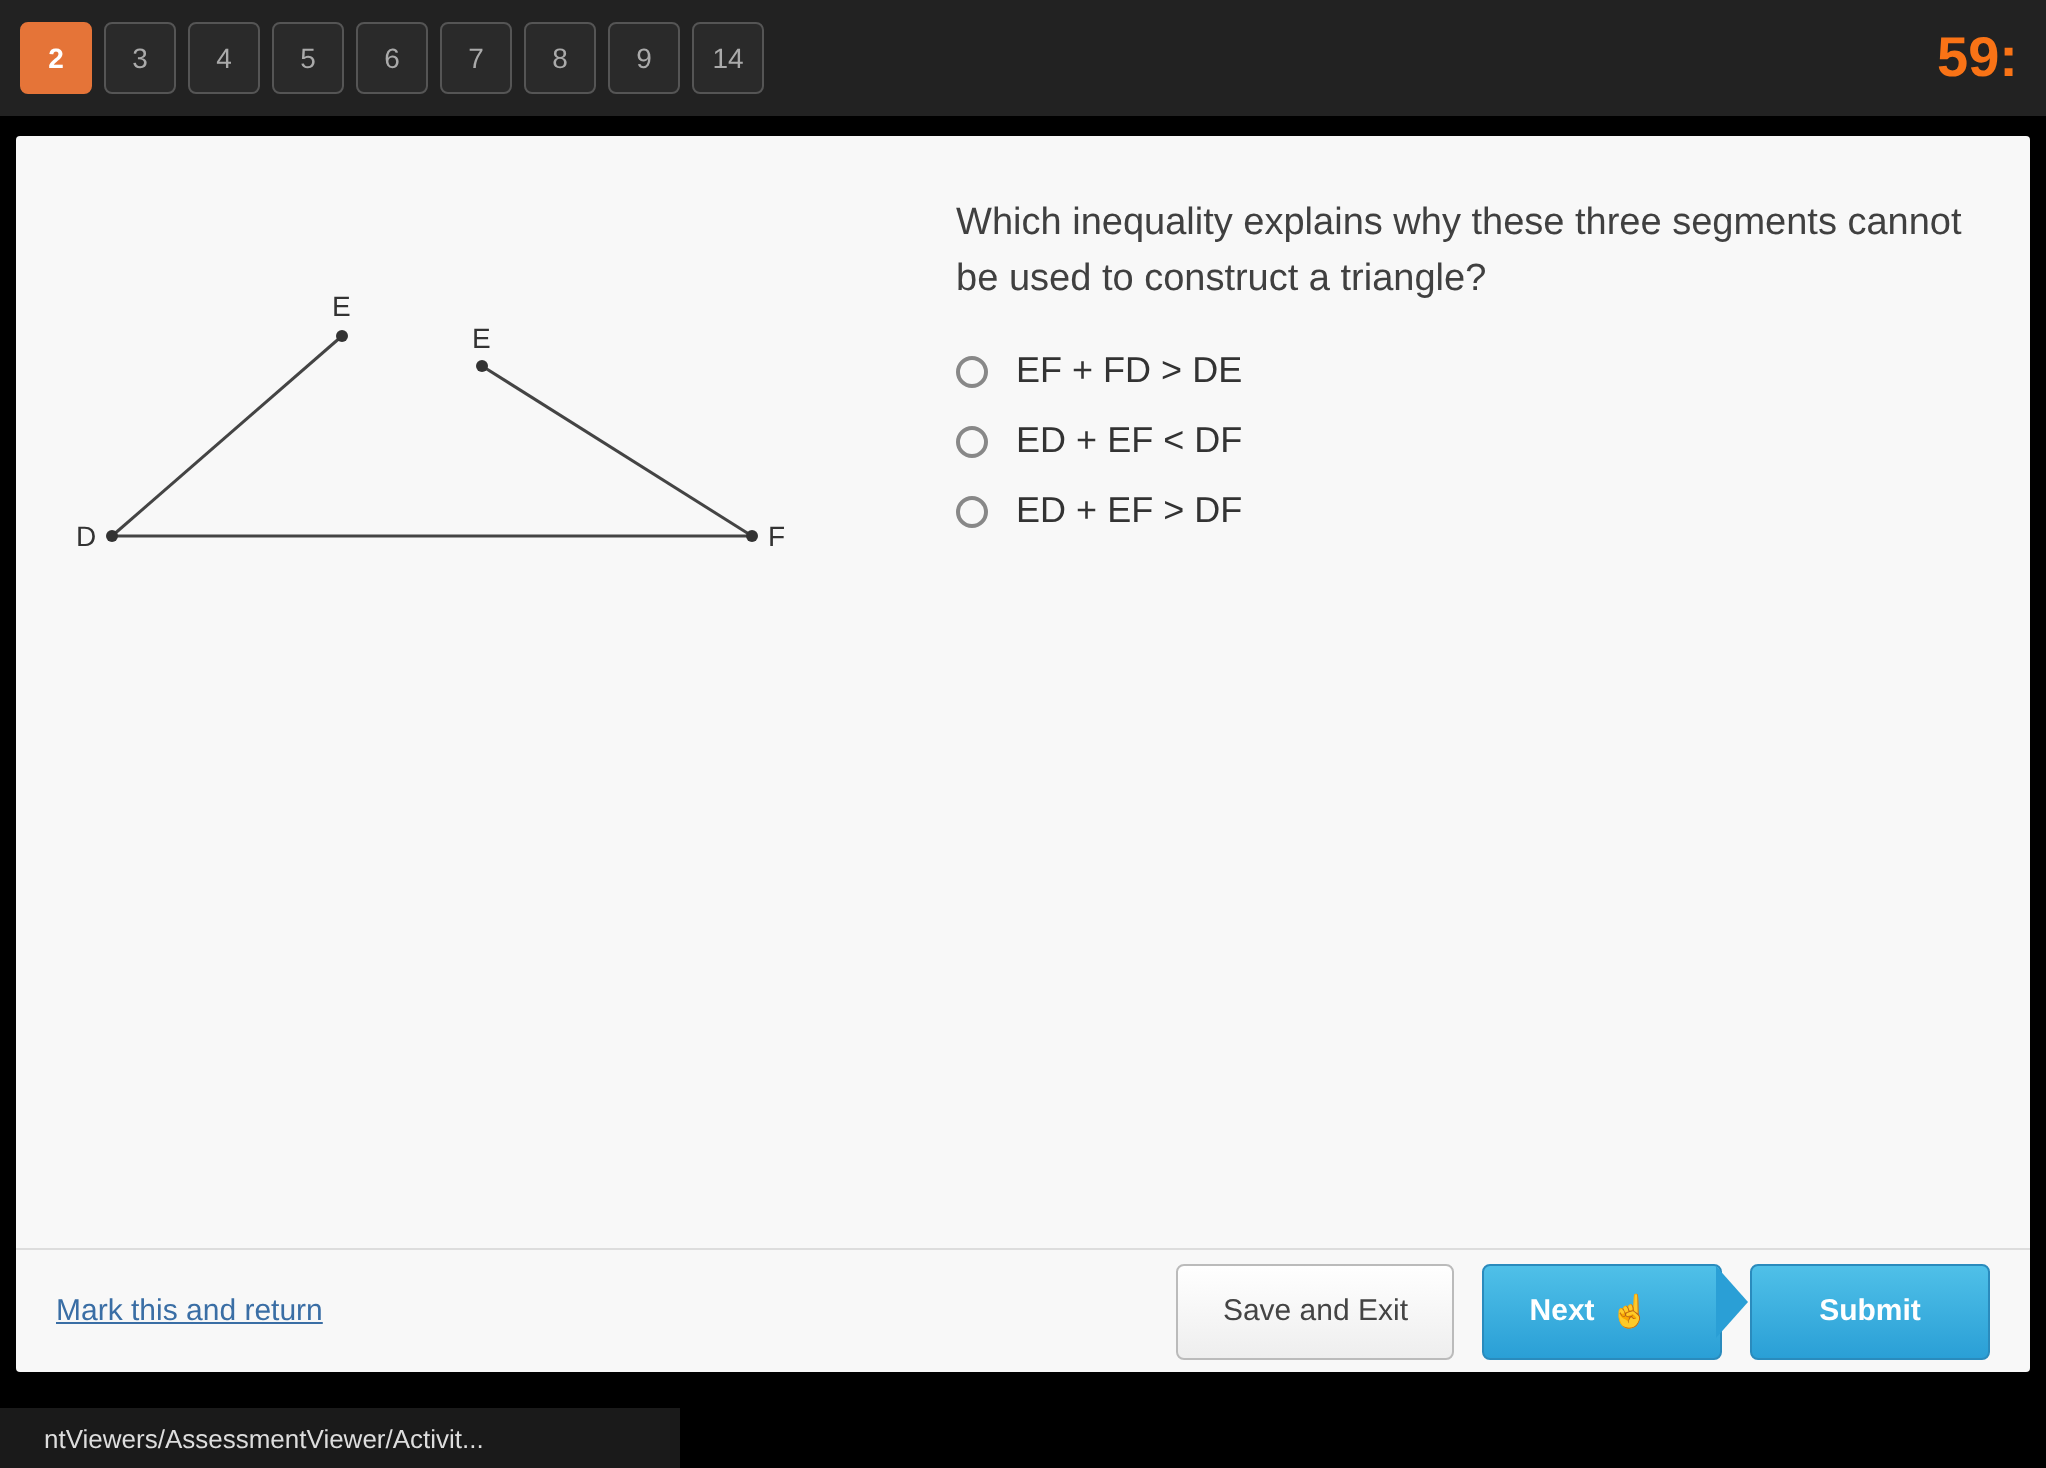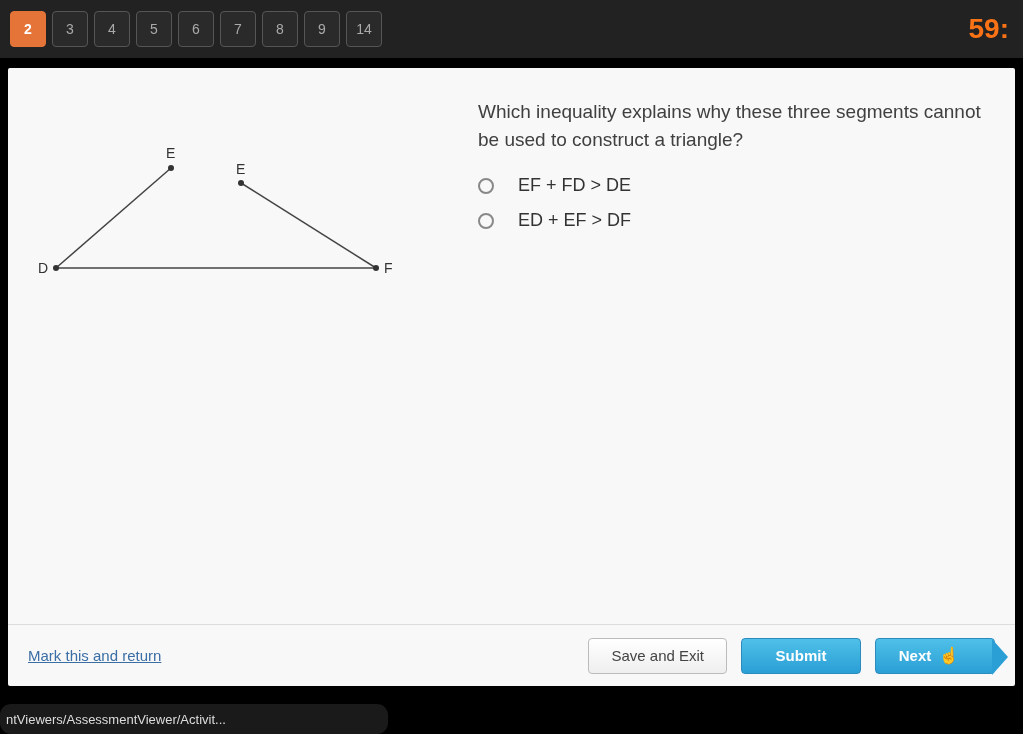--- a/index.html
+++ b/index.html
@@ -69,21 +69,21 @@
   }
   .prompt-text {
     font-size: 19px;
     color: #404040;
     line-height: 1.45;
     margin-bottom: 22px;
   }
   .option {
     display: flex;
     align-items: center;
-    gap: 24px;
+    gap: 14px;
     margin-bottom: 14px;
     font-size: 18px;
     color: #333;
     cursor: pointer;
   }
   .radio {
     width: 16px;
     height: 16px;
     border: 2px solid #888;
     border-radius: 50%;
@@ -99,21 +99,21 @@
   }
   .mark-link {
     color: #3a6ea5;
     text-decoration: underline;
     font-size: 15px;
     cursor: pointer;
     text-align: right;
   }
   .footer-spacer { flex: 1; }
   .btn {
-    height: 36px;
+    height: 48px;
     padding: 0 22px;
     border-radius: 4px;
     font-size: 15px;
     display: flex;
     align-items: center;
     justify-content: center;
     cursor: pointer;
     border: 1px solid #bbb;
     background: linear-gradient(#fff,#eee);
     color: #444;
@@ -142,28 +142,27 @@
   }
   .hand-icon {
     font-size: 16px;
     color: #fff;
   }
   .statusbar {
     position: absolute;
     left: 0;
     bottom: 0;
     height: 30px;
-    width: 388px;
+    width: 340px;
     background: #1a1a1a;
     color: #ddd;
     font-size: 13px;
     display: flex;
     align-items: center;
-    padding-left: 6px;
-    border-radius: 11px;
+    padding-left: 22px;
   }
   svg.figure { position: absolute; top: 10px; left: 0; }
   .pt-label { font-size: 14px; fill: #333; font-family: Arial; }
 </style>
 </head>
 <body>
 
 <div class="topbar">
   <div class="qnum current">2</div>
   <div class="qnum">3</div>
@@ -203,30 +202,34 @@
 
     <div class="prompt-col">
       <p class="prompt-text">Which inequality explains why these three segments cannot be used to construct a triangle?</p>
 
       <div class="option">
         <span class="radio"></span>
         <span>EF + FD &gt; DE</span>
       </div>
       <div class="option">
         <span class="radio"></span>
+        <span>ED + EF &lt; DF</span>
+      </div>
+      <div class="option">
+        <span class="radio"></span>
         <span>ED + EF &gt; DF</span>
       </div>
     </div>
   </div>
 
   <div class="footer">
     <a class="mark-link">Mark this and return</a>
     <div class="footer-spacer"></div>
     <div class="btn">Save and Exit</div>
-    <div class="btn primary">Submit</div>
     <div class="btn primary next">
       <span>Next</span>
       <span class="hand-icon">☝</span>
     </div>
+    <div class="btn primary">Submit</div>
   </div>
 </div>
 
 <div class="statusbar">ntViewers/AssessmentViewer/Activit...</div>
 
 </body></html>

